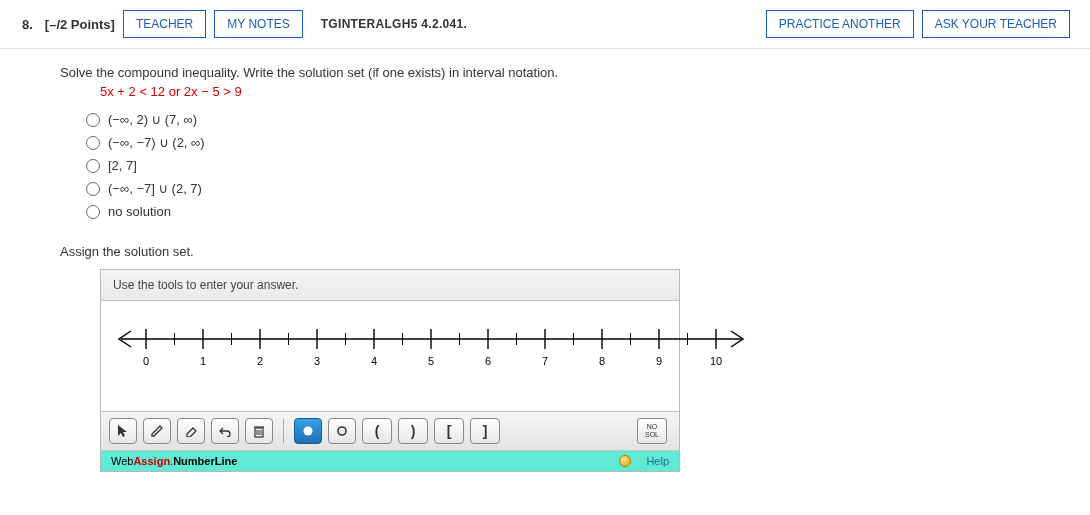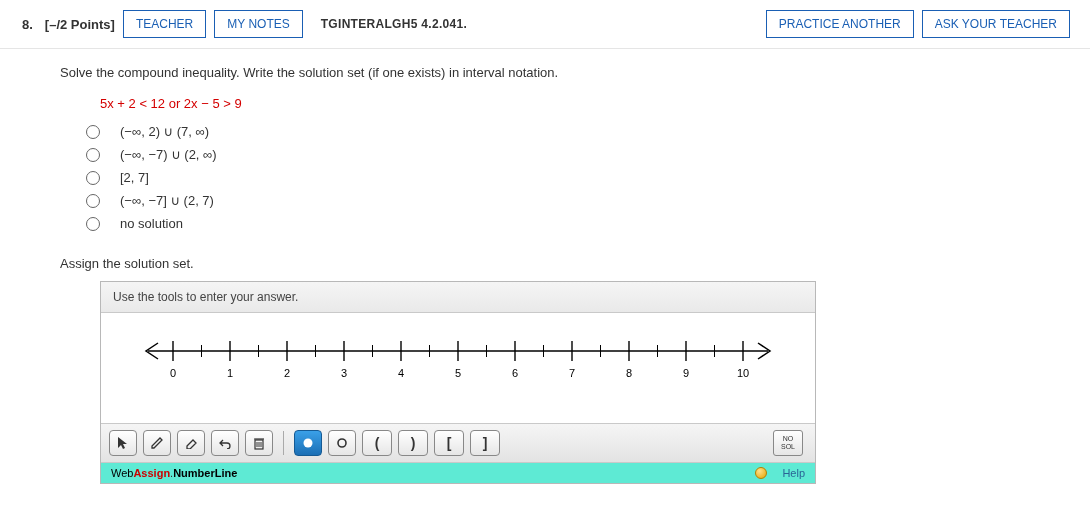--- a/index.html
+++ b/index.html
@@ -24,34 +24,34 @@
     background: #fff;
     padding: 6px 12px;
     font-size: 12px;
     cursor: pointer;
     font-family: inherit;
   }
   .assignment-code { font-weight: bold; margin-left: 10px; letter-spacing: .3px; font-size:12px;}
   .spacer { flex: 1; }
   .content { padding: 16px 40px 0 60px; }
   .prompt { margin-bottom: 4px; }
-  .inequality { color: #d40000; margin: 16px 0 10px 40px; font-family: Verdana, sans-serif; }
+  .inequality { color: #d40000; margin: 4px 0 10px 40px; font-family: Verdana, sans-serif; }
   .options { margin: 6px 0 22px 26px; }
-  .option { display: flex; align-items: center; gap: 20px; margin: 2px 0; font-size: 13px; line-height: 21px;}
+  .option { display: flex; align-items: center; gap: 8px; margin: 2px 0; font-size: 13px; line-height: 21px;}
   .radio {
     width: 14px; height: 14px;
     border: 1.5px solid #666;
     border-radius: 50%;
     flex-shrink: 0;
     cursor: pointer;
   }
   .graph-label { margin: 0 0 10px 0; }
   .tool-wrap {
     border: 1px solid #b8b8b8;
-    width: 716px;
+    width: 580px;
     margin-left: 40px;
     background: #fff;
   }
   .tool-head {
     background: linear-gradient(#f5f5f5,#e9e9e9);
     border-bottom: 1px solid #c9c9c9;
     padding: 8px 12px;
     font-size: 12px;
     color: #444;
   }

